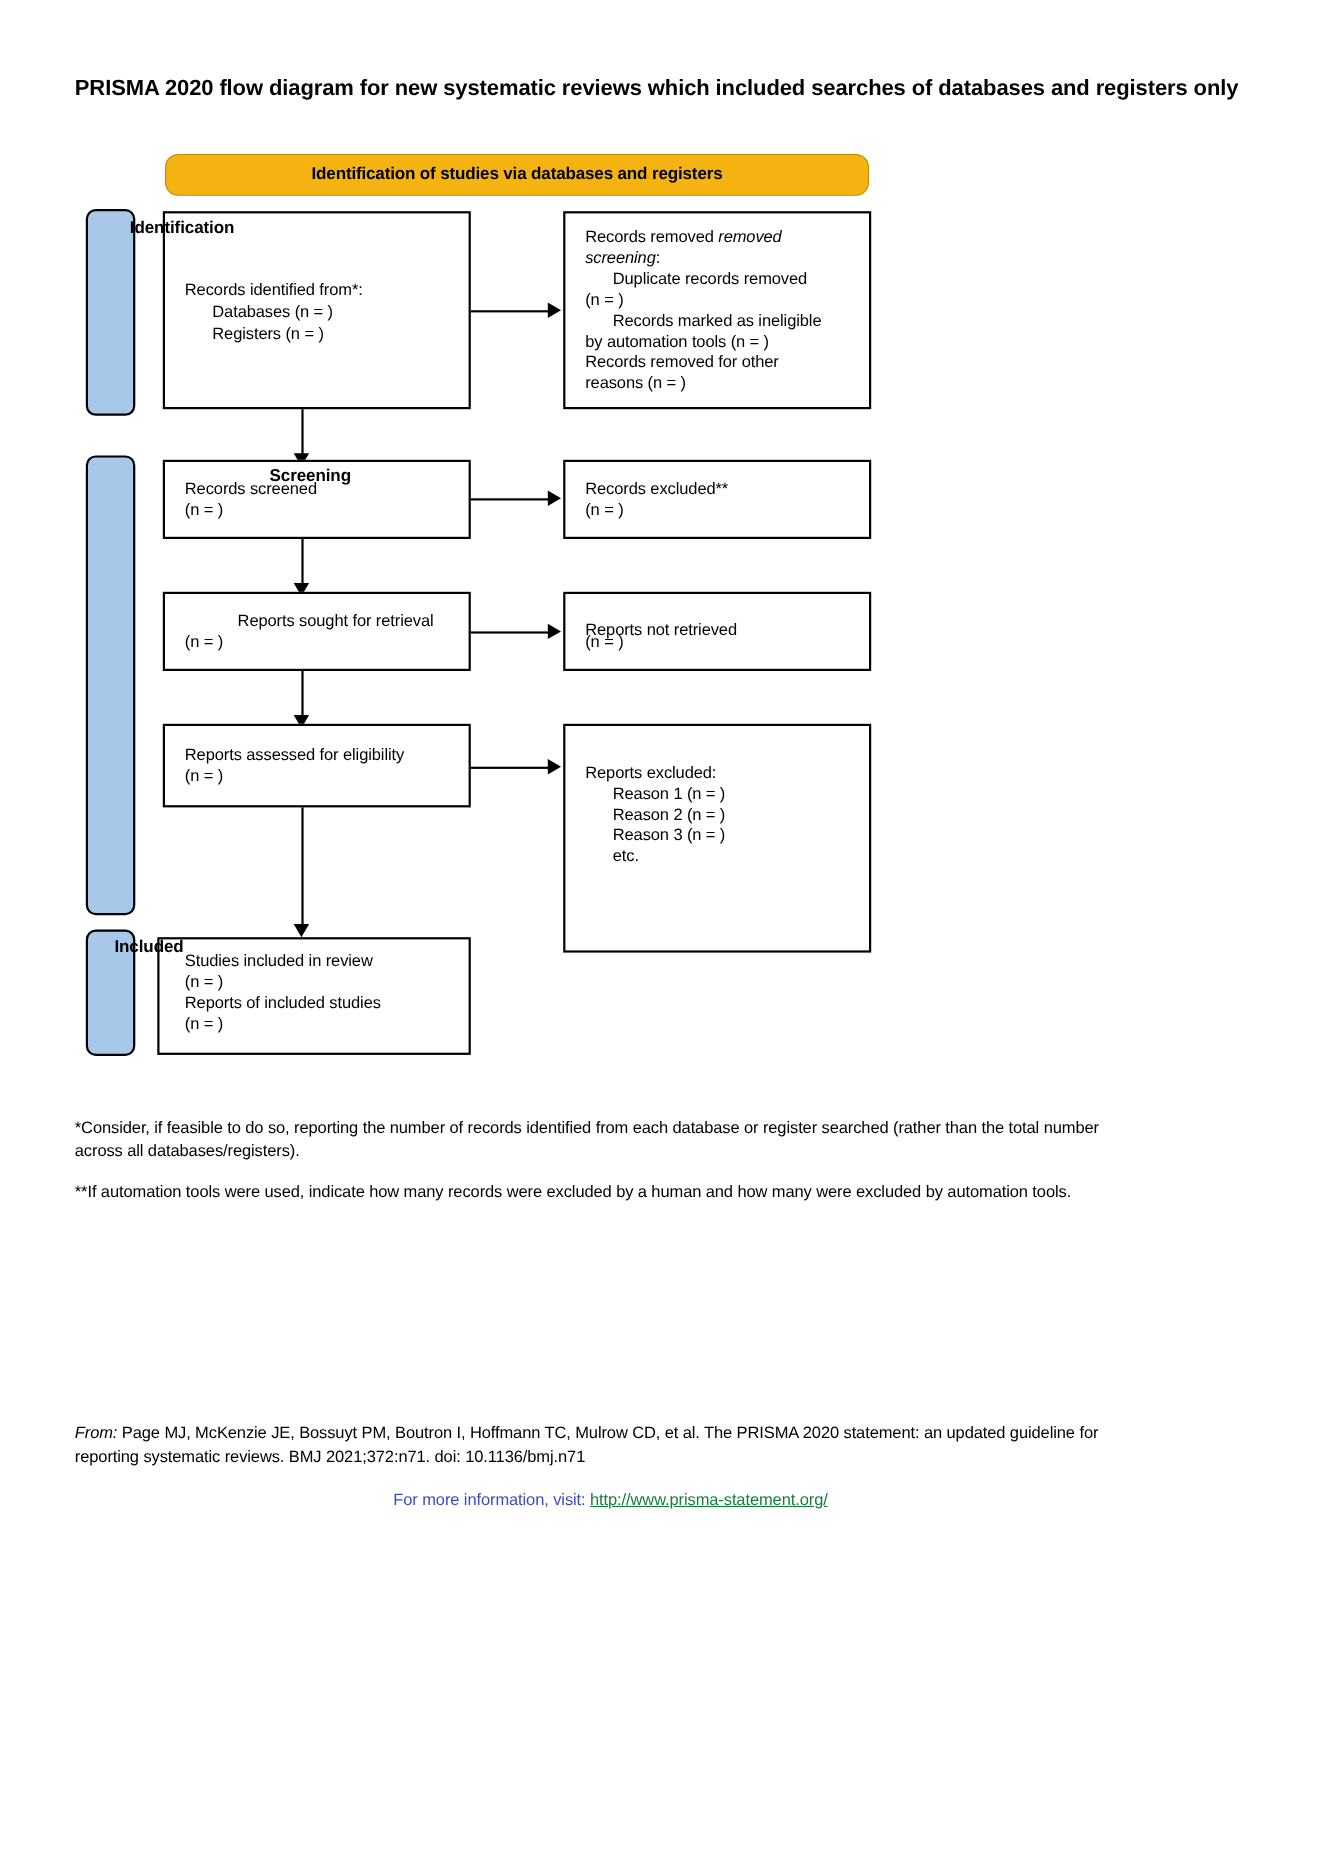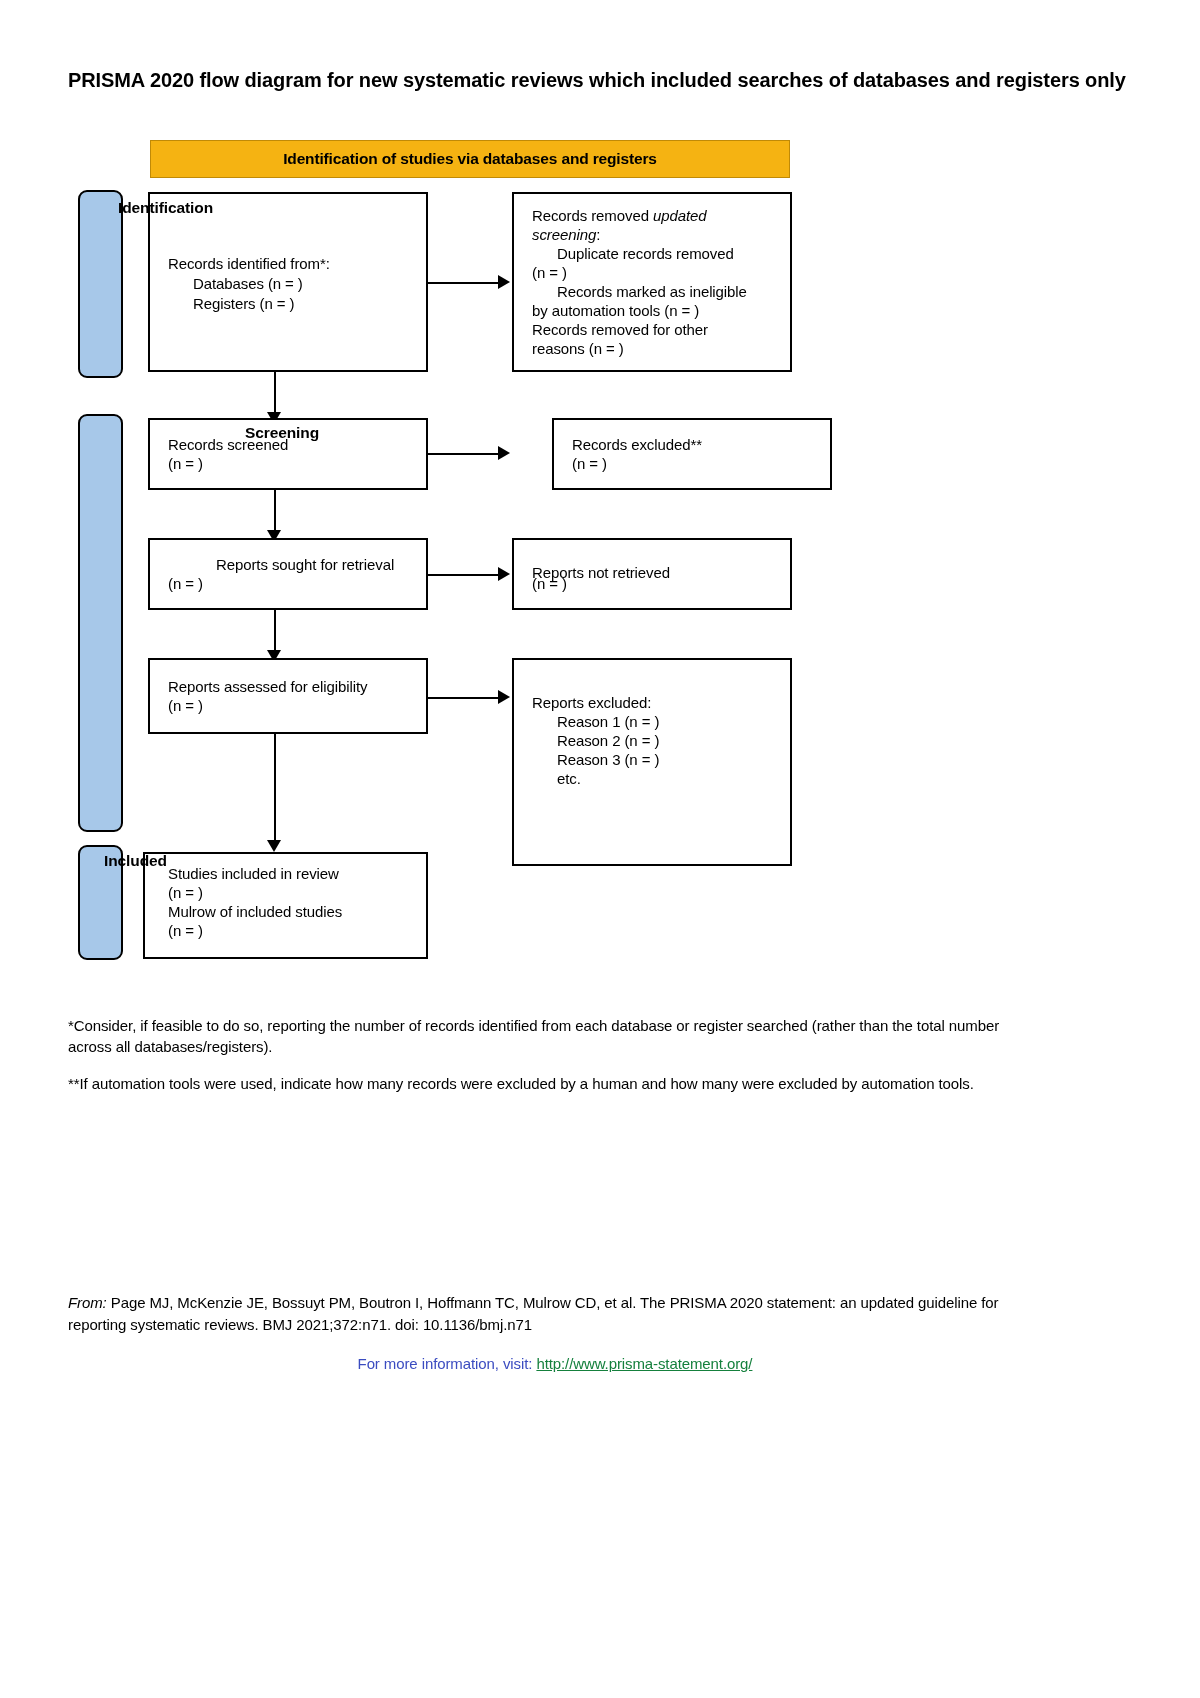--- a/index.html
+++ b/index.html
@@ -38,21 +38,21 @@
 
   
   .banner {
     position: absolute;
     left: 150px;
     top: 140px;
     width: 640px;
     height: 38px;
     background: #F5B312;
     border: 1.5px solid #C08A06;
-    border-radius: 0;
+    border-radius: 12px;
     display: flex;
     align-items: center;
     justify-content: center;
     font-size: 15.5px;
     font-weight: bold;
     letter-spacing: -0.15px;
     box-sizing: border-box;
   }
 
   
@@ -172,42 +172,42 @@
   <div class="fbox" style="left:148px; top:192px; width:280px; height:180px;padding-left:16px;">
     <div class="ftext" style="left:18px; top:60px;">Records identified from*:</div>
     <div class="ftext" style="left:43px; top:80px;">Databases (n = )</div>
     <div class="ftext" style="left:43px; top:100px;">Registers (n = )</div>
   </div>
 
   <div class="hline" style="left:428px; top:282px; width:72px;"></div>
   <div class="arrow-right" style="left:498px; top:275px;"></div>
 
   <div class="fbox" style="left:512px; top:192px; width:280px; height:180px;">
-    <div class="ftext" style="left:18px; top:12px;"><span>Records removed </span><span class="ital">updated</span></div>
+    <div class="ftext" style="left:18px; top:12px;"><span>Records removed </span><span class="ital">removed</span></div>
     <div class="ftext" style="left:18px; top:31px;"><span class="ital">screening</span><span>:</span></div>
     <div class="ftext" style="left:43px; top:50px;">Duplicate records removed</div>
     <div class="ftext" style="left:18px; top:69px;">(n = )</div>
     <div class="ftext" style="left:43px; top:88px;">Records marked as ineligible</div>
     <div class="ftext" style="left:18px; top:107px;">by automation tools (n = )</div>
     <div class="ftext" style="left:18px; top:126px;">Records removed for other</div>
     <div class="ftext" style="left:18px; top:145px;">reasons (n = )</div>
   </div>
 
   <div class="vline" style="left:274px; top:372px; height:44px;"></div>
   <div class="arrow-down" style="left:267px; top:412px;"></div>
 
   <div class="fbox" style="left:148px; top:418px; width:280px; height:72px;">
     <div class="ftext" style="left:18px; top:15px;">Records screened</div>
     <div class="ftext" style="left:18px; top:34px;">(n = )</div>
   </div>
 
   <div class="hline" style="left:428px; top:453px; width:72px;"></div>
   <div class="arrow-right" style="left:498px; top:446px;"></div>
 
-  <div class="fbox" style="left:512px; top:418px; width:280px; height:72px;margin-left:40px;">
+  <div class="fbox" style="left:512px; top:418px; width:280px; height:72px;">
     <div class="ftext" style="left:18px; top:15px;">Records excluded**</div>
     <div class="ftext" style="left:18px; top:34px;">(n = )</div>
   </div>
 
   <div class="vline" style="left:274px; top:490px; height:44px;"></div>
   <div class="arrow-down" style="left:267px; top:530px;"></div>
 
   <div class="fbox" style="left:148px; top:538px; width:280px; height:72px;">
     <div class="ftext" style="left:18px; top:15px;margin-left:48px;">Reports sought for retrieval</div>
     <div class="ftext" style="left:18px; top:34px;">(n = )</div>
@@ -239,21 +239,21 @@
     <div class="ftext" style="left:43px; top:90px;">Reason 3 (n = )</div>
     <div class="ftext" style="left:43px; top:109px;">etc.</div>
   </div>
 
   <div class="vline" style="left:274px; top:734px; height:110px;"></div>
   <div class="arrow-down" style="left:267px; top:840px;"></div>
 
   <div class="fbox" style="left:143px; top:852px; width:285px; height:107px;">
     <div class="ftext" style="left:23px; top:10px;">Studies included in review</div>
     <div class="ftext" style="left:23px; top:29px;">(n = )</div>
-    <div class="ftext" style="left:23px; top:48px;">Mulrow of included studies</div>
+    <div class="ftext" style="left:23px; top:48px;">Reports of included studies</div>
     <div class="ftext" style="left:23px; top:67px;">(n = )</div>
   </div>
 
   <div class="footnote" style="top:1015px;">*Consider, if feasible to do so, reporting the number of records identified from each database or register searched (rather than the total number across all databases/registers).</div>
   <div class="footnote" style="top:1073px;">**If automation tools were used, indicate how many records were excluded by a human and how many were excluded by automation tools.</div>
 
   <div class="citation" style="top:1292px;">
     <span class="ital">From:</span><span>  Page MJ, McKenzie JE, Bossuyt PM, Boutron I, Hoffmann TC, Mulrow CD, et al. The PRISMA 2020 statement: an updated guideline for reporting systematic reviews. BMJ 2021;372:n71. doi: 10.1136/bmj.n71</span>
   </div>
 

